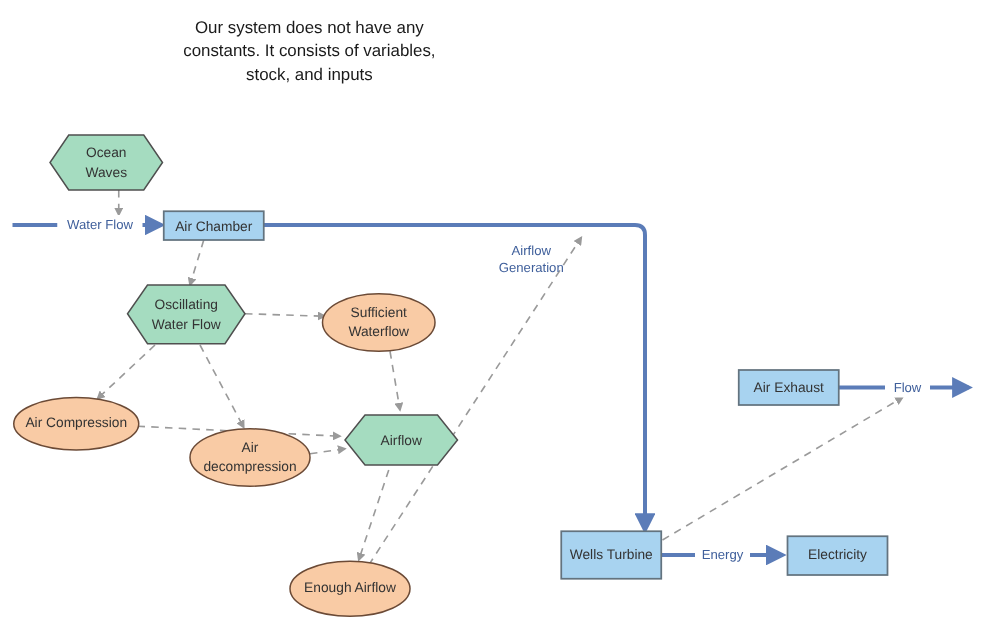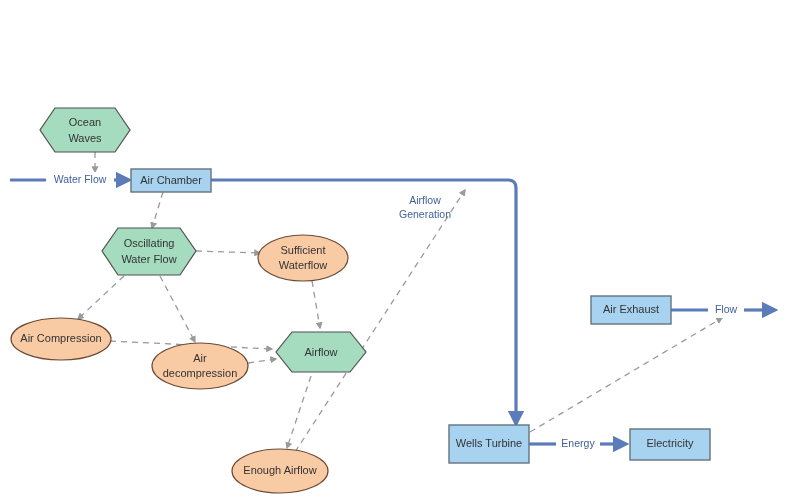--- a/index.html
+++ b/index.html
@@ -73,20 +73,21 @@
     stroke-width: 1.3;
     stroke-dasharray: 6 5;
     fill: none;
   }
 </style>
 </head>
 <body>
 
 <div id="canvas">
 
+  <div class="title-text">Our system does not have any constants. It consists of variables, stock, and inputs</div>
 
   <svg id="diagram-svg" viewBox="0 0 800 501">
     <defs>
       <marker id="arrow-blue" viewBox="0 0 10 10" refX="8" refY="5" markerWidth="5.2" markerHeight="5.2" orient="auto-start-reverse">
         <path d="M 0 0 L 10 5 L 0 10 z" fill="#5b7cb8"></path>
       </marker>
       <marker id="arrow-gray" viewBox="0 0 10 10" refX="8" refY="5" markerWidth="5.5" markerHeight="5.5" orient="auto-start-reverse">
         <path d="M 0 0 L 10 5 L 0 10 z" fill="#9a9a9a"></path>
       </marker>
     </defs>

